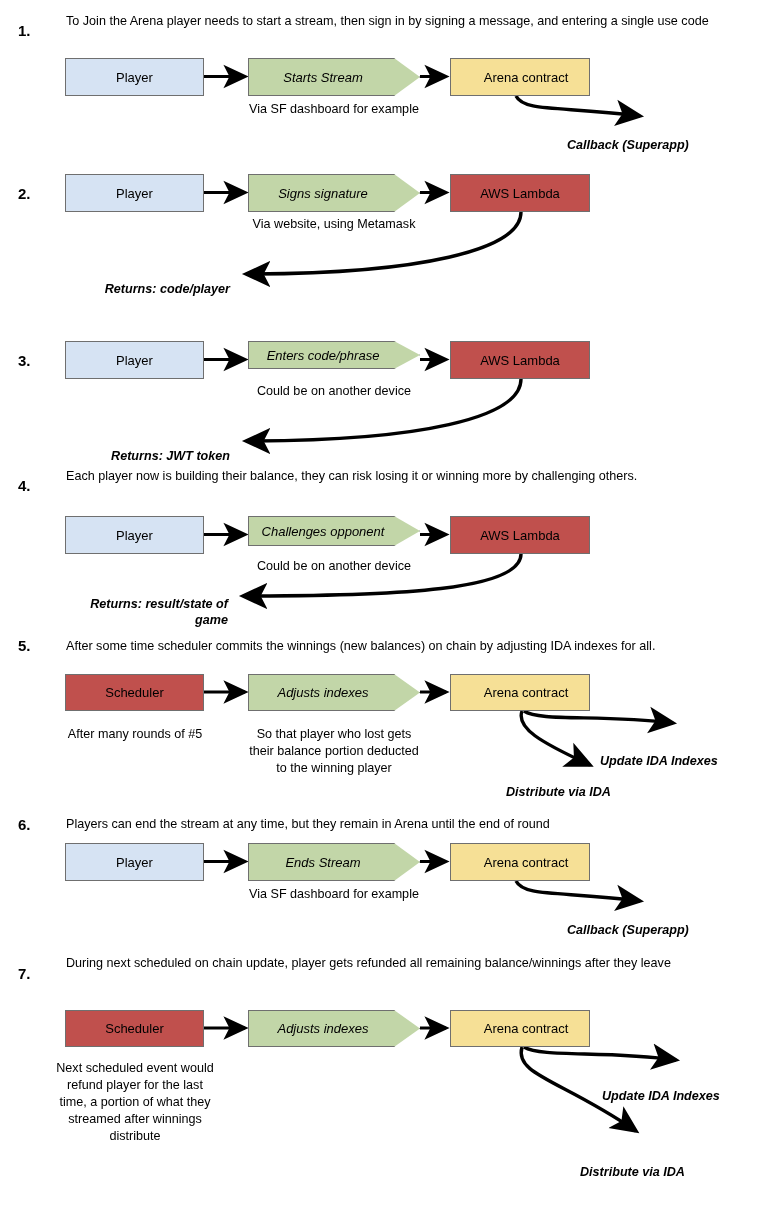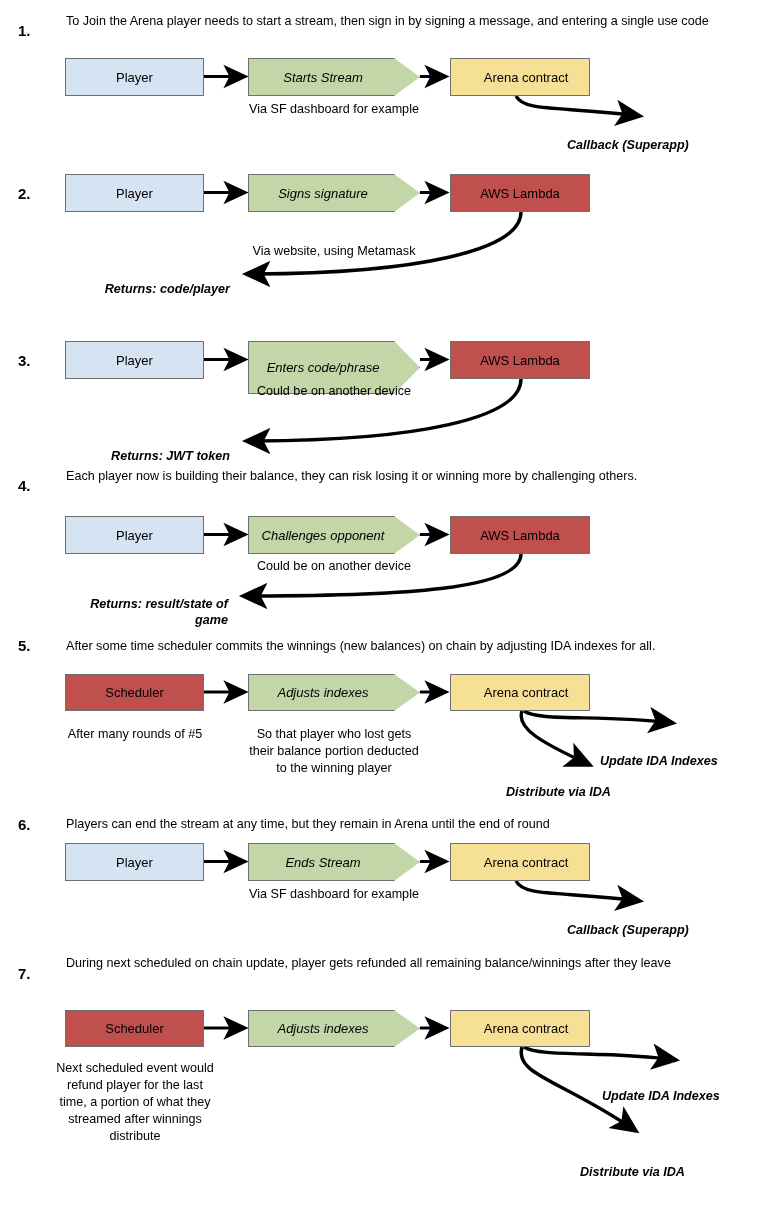--- a/index.html
+++ b/index.html
@@ -153,41 +153,41 @@
     <div class="annot" style="left:567px; top:121px; width:190px;">Callback (Superapp)</div>
   </div>
 
   <div class="step">
     <div class="step-num" style="left:18px; top:185px;">2.</div>
 
     <div class="node blue" style="left:65px; top:174px; width:139px; height:38px;">Player</div>
     <div class="chev" style="left:248px; top:174px; width:172px; height:38px;">Signs signature</div>
     <div class="node red" style="left:450px; top:174px; width:140px; height:38px;">AWS Lambda</div>
 
-    <div class="caption" style="left:244px; top:216px; width:180px;margin-top:27px;">Via website, using Metamask</div>
+    <div class="caption" style="left:244px; top:216px; width:180px;">Via website, using Metamask</div>
     <div class="annot right-al" style="left:50px; top:265px; width:180px;">Returns: code/player</div>
   </div>
 
   <div class="step">
     <div class="step-num" style="left:18px; top:352px;">3.</div>
 
     <div class="node blue" style="left:65px; top:341px; width:139px; height:38px;">Player</div>
-    <div class="chev" style="left:248px; top:341px; width:172px; height:53px;">Enters code/phrase</div>
+    <div class="chev" style="left:248px; top:341px; width:172px; height:28px;">Enters code/phrase</div>
     <div class="node red" style="left:450px; top:341px; width:140px; height:38px;">AWS Lambda</div>
 
     <div class="caption" style="left:244px; top:383px; width:180px;">Could be on another device</div>
     <div class="annot right-al" style="left:50px; top:432px; width:180px;">Returns: JWT token</div>
   </div>
 
   <div class="step">
     <div class="step-num" style="left:18px; top:477px;">4.</div>
     <div class="step-desc" style="left:66px; top:468px; width:680px;">Each player now is building their balance, they can risk losing it or winning more by challenging others.</div>
 
     <div class="node blue" style="left:65px; top:516px; width:139px; height:38px;">Player</div>
-    <div class="chev" style="left:248px; top:516px; width:172px; height:38px;">Challenges opponent</div>
+    <div class="chev" style="left:248px; top:516px; width:172px; height:30px;">Challenges opponent</div>
     <div class="node red" style="left:450px; top:516px; width:140px; height:38px;">AWS Lambda</div>
 
     <div class="caption" style="left:244px; top:558px; width:180px;">Could be on another device</div>
     <div class="annot right-al" style="left:58px; top:580px; width:170px;">Returns: result/state of game</div>
   </div>
 
   <div class="step">
     <div class="step-num" style="left:18px; top:637px;">5.</div>
     <div class="step-desc" style="left:66px; top:638px; width:690px;">After some time scheduler commits the winnings (new balances) on chain by adjusting IDA indexes for all.</div>
 

